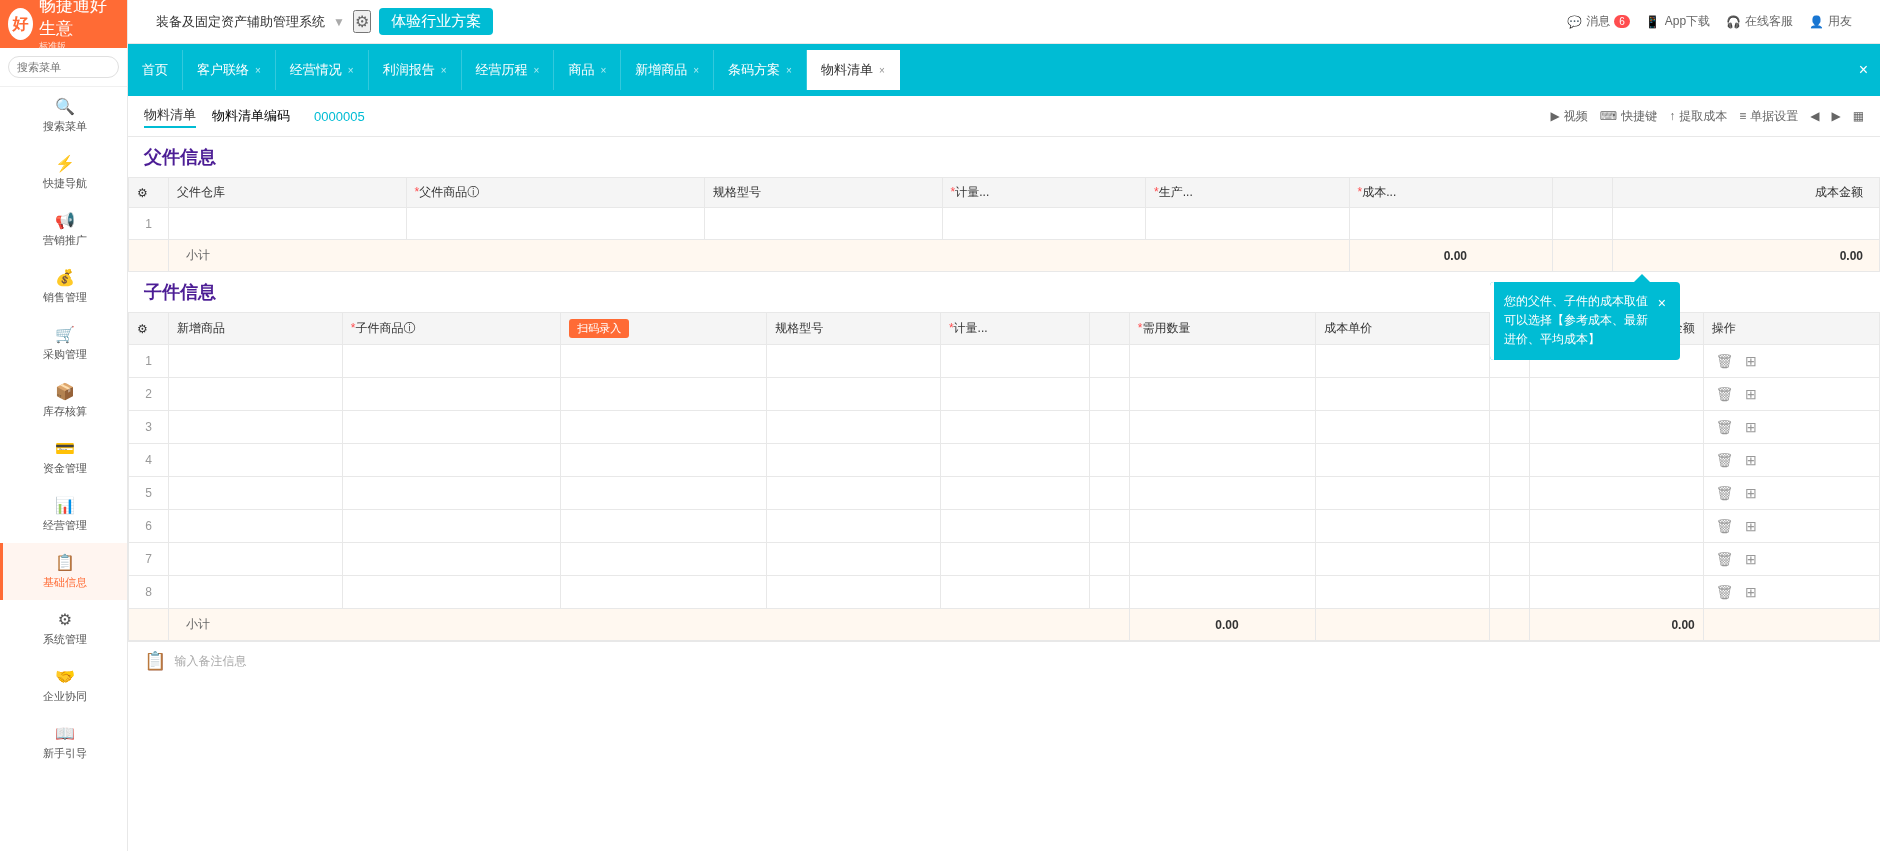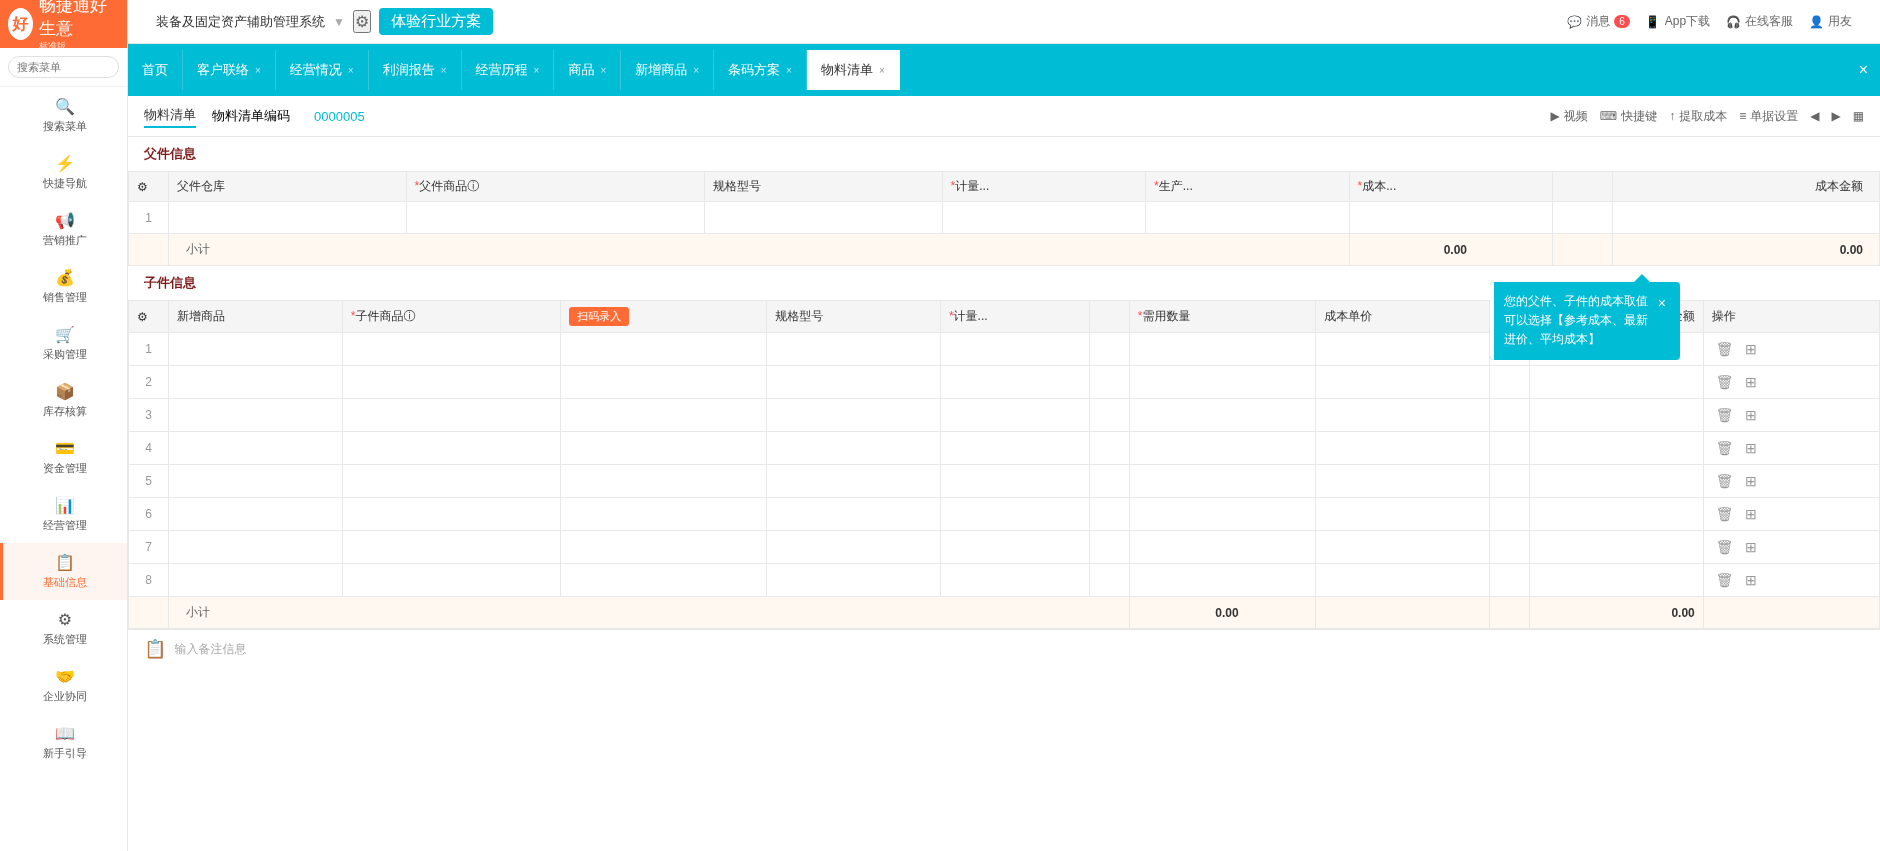--- a/index.html
+++ b/index.html
@@ -147,23 +147,23 @@
       cursor: pointer;
       padding: 2px 0;
     }
     .sub-tab.active { color: #333; border-bottom: 2px solid #00bcd4; }
     .sub-code { color: #00bcd4; font-size: 13px; margin-left: 8px; }
     .sub-header-right { margin-left: auto; display: flex; align-items: center; gap: 12px; color: #666; font-size: 12px; }
     .sub-header-right span { cursor: pointer; display: flex; align-items: center; gap: 4px; }
 
     
     .section-title {
-      font-size: 13px;
+      font-size: 18px;
       font-weight: bold;
-      color: #7f1d1d;
+      color: #4c1d95;
       padding: 8px 16px;
       background: #fff;
     }
 
     
     .data-table {
       width: 100%;
       border-collapse: collapse;
       font-size: 12px;
     }

